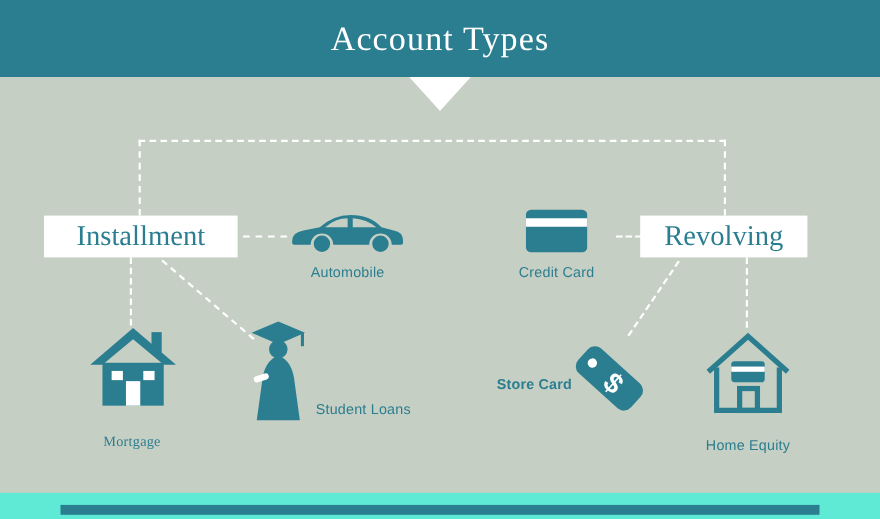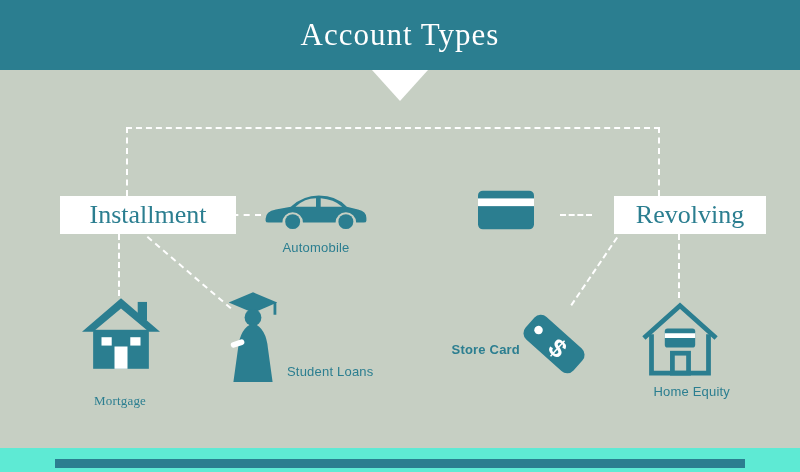--- a/index.html
+++ b/index.html
@@ -27,21 +27,20 @@
     position:absolute;top:70px;left:372px;width:0;height:0;
     border-left:28px solid transparent;border-right:28px solid transparent;
     border-top:31px solid #fff;
   }
   .dash-h{position:absolute;border-top:2px dashed #fff;height:0;}
   .dash-v{position:absolute;border-left:2px dashed #fff;width:0;}
   .dash-diag{position:absolute;border-top:2px dashed #fff;height:0;transform-origin:0 0;}
   .branch-box{
     position:absolute;background:#fff;display:flex;align-items:center;justify-content:center;
     height:38px;
-    margin-left:20px;
   }
   .branch-label{
     font-family:"Liberation Serif",serif;color:var(--teal);font-size:26px;
   }
   .icon{position:absolute;color:var(--teal);line-height:0;}
   .icon svg{fill:currentColor;}
   .item-label{
     position:absolute;color:var(--teal);font-size:13px;letter-spacing:.2px;
   }
   .center{text-align:center;}
@@ -63,21 +62,21 @@
 
   <div class="pointer"></div>
 
   <div class="dash-h" style="top:127px;left:126px;width:534px;"></div>
   <div class="dash-v" style="top:127px;left:126px;height:69px;"></div>
   <div class="dash-v" style="top:127px;left:658px;height:69px;"></div>
 
   <div class="branch-box" style="top:196px;left:40px;width:176px;">
     <span class="branch-label">Installment</span>
   </div>
-  <div class="branch-box" style="top:196px;left:594px;width:152px;">
+  <div class="branch-box" style="top:196px;left:582px;width:152px;">
     <span class="branch-label">Revolving</span>
   </div>
 
   <div class="dash-h" style="top:214px;left:221px;width:40px;"></div>
   <div class="dash-h" style="top:214px;left:560px;width:32px;"></div>
 
   <div class="icon" style="top:188px;left:260px;">
     <svg viewBox="0 0 120 46" width="112" height="43">
       <path d="M6 33 Q6 25 17 23 L33 20 Q46 8 63 8 Q82 8 93 20 L105 23 Q114 25 114 32 L114 35 Q114 37 111 37 L103 37 A11 11 0 0 0 81 37 L46 37 A11 11 0 0 0 24 37 L9 37 Q6 37 6 35 Z"></path>
       <path d="M38 20 Q48 11 60 11 L60 20 Z" style="fill:var(--sage)"></path>
@@ -87,20 +86,21 @@
     </svg>
   </div>
   <div class="item-label center" style="top:240px;left:260px;width:112px;text-align:center;">Automobile</div>
 
   <div class="icon" style="top:190px;left:478px;">
     <svg viewBox="0 0 58 40" width="56" height="40">
       <rect x="0" y="0" width="58" height="40" rx="5"></rect>
       <rect x="0" y="8" width="58" height="8" fill="#ffffff"></rect>
     </svg>
   </div>
+  <div class="item-label center" style="top:240px;left:450px;width:112px;">Credit Card</div>
 
   <div class="dash-v" style="top:234px;left:118px;height:62px;"></div>
   <div class="icon" style="top:298px;left:82px;">
     <svg viewBox="0 0 84 76" width="78" height="71">
       <rect x="60" y="4" width="10" height="20"></rect>
       <polygon points="42,0 84,36 72,36 42,11 12,36 0,36"></polygon>
       <rect x="12" y="34" width="60" height="42"></rect>
       <rect x="35" y="52" width="14" height="24" fill="#ffffff"></rect>
       <rect x="21" y="42" width="11" height="9" fill="#ffffff"></rect>
       <rect x="52" y="42" width="11" height="9" fill="#ffffff"></rect>
@@ -137,17 +137,17 @@
     <svg viewBox="0 0 84 80" width="80" height="76">
       <g fill="none" stroke="currentColor" stroke-width="5">
         <polyline points="4,40 42,6 80,40"></polyline>
         <polyline points="12,36 12,77 72,77 72,36"></polyline>
         <rect x="34" y="56" width="17" height="21"></rect>
       </g>
       <rect x="26" y="30" width="32" height="20" rx="3"></rect>
       <rect x="26" y="35" width="32" height="5" fill="#ffffff"></rect>
     </svg>
   </div>
-  <div class="item-label center" style="top:384px;left:630px;width:100px;text-align:right;">Home Equity</div>
+  <div class="item-label center" style="top:397px;left:630px;width:100px;">Home Equity</div>
 
   <div class="footer-bar"></div>
 
 </div>
 
 </body></html>

